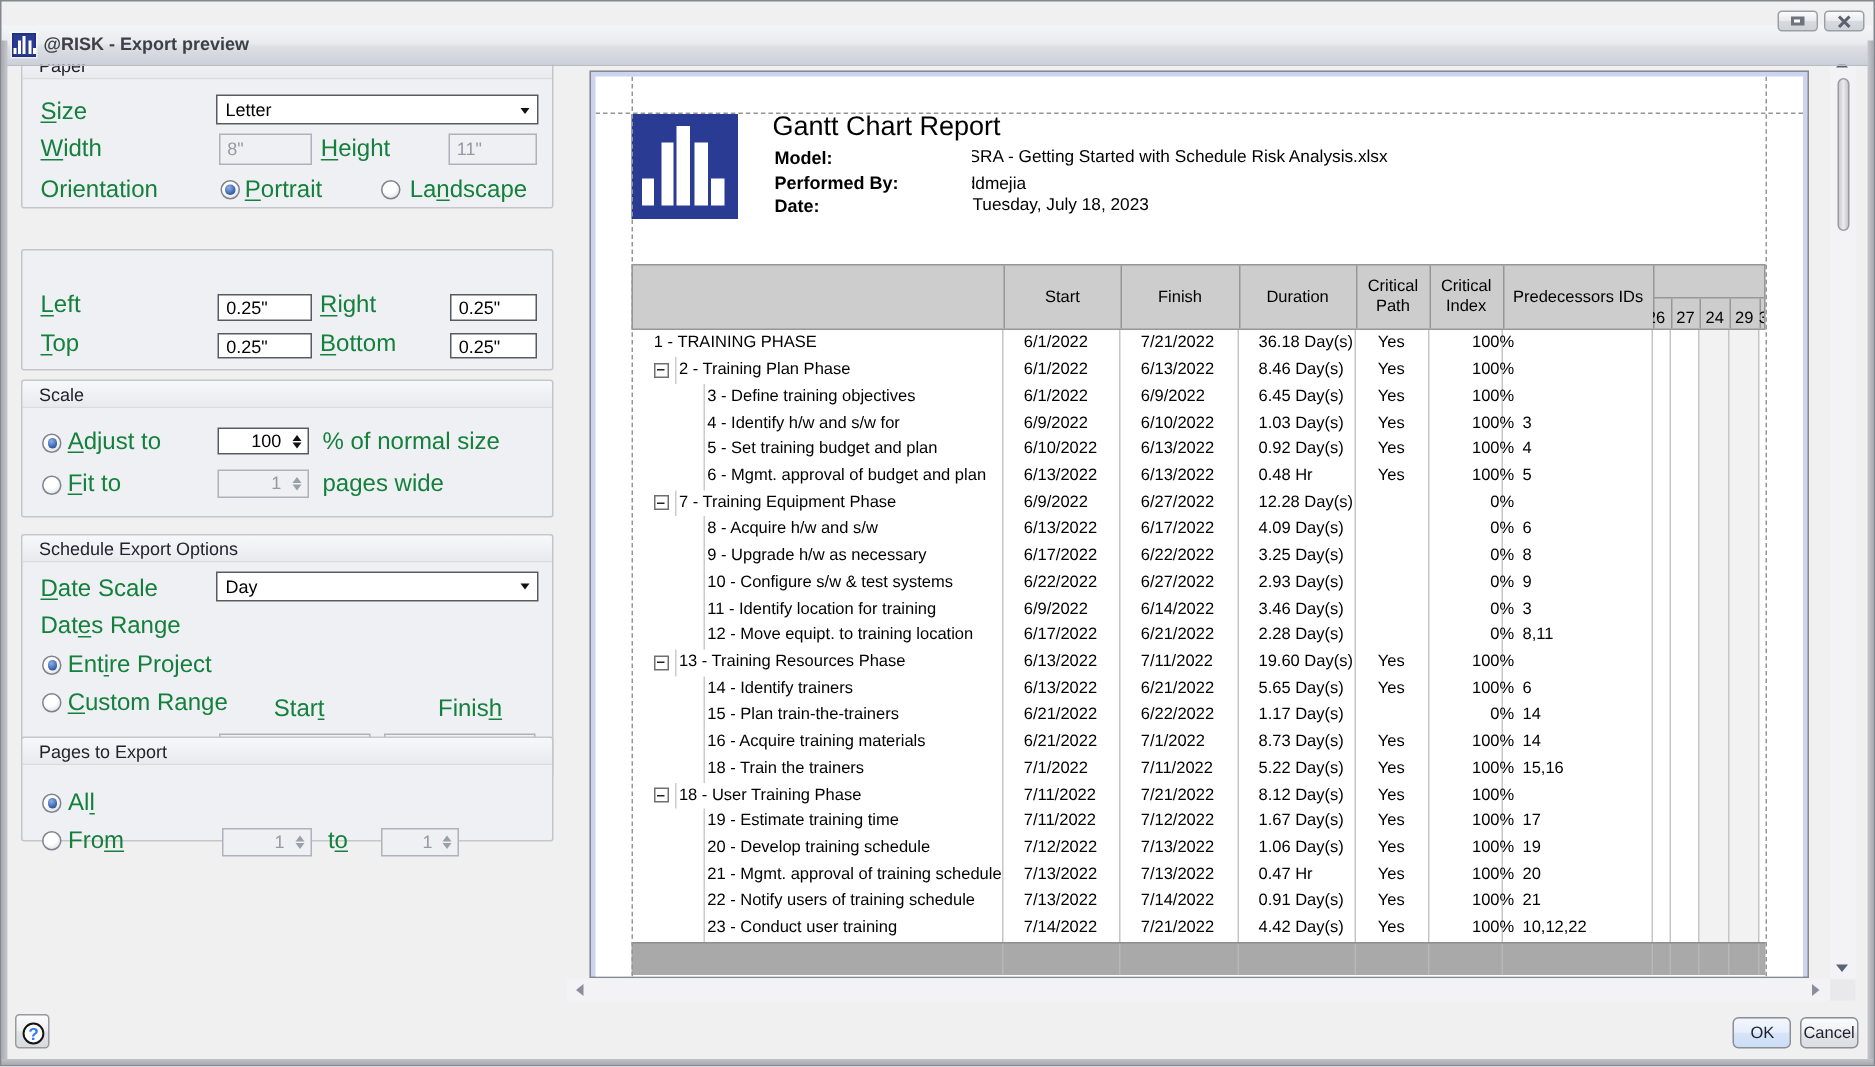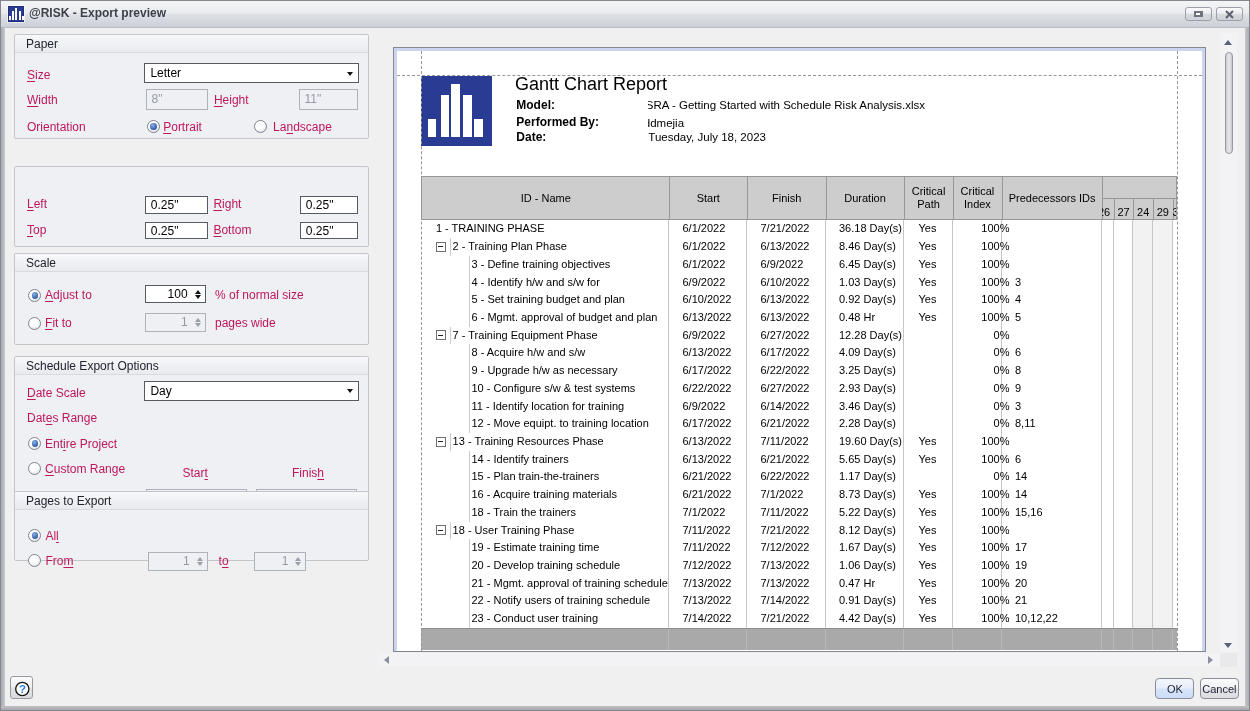--- a/index.html
+++ b/index.html
@@ -2,32 +2,32 @@
 <html><head><meta charset="utf-8">
 <style>
 * {margin:0;padding:0;box-sizing:border-box}
 html,body {width:1250px;height:711px;overflow:hidden}
 body {position:relative;font-family:"Liberation Sans",sans-serif;background:#f0f0f1}
 .ab {position:absolute}
 .wframe {position:absolute;inset:0;border:1px solid #84878e;pointer-events:none;z-index:50}
 .fl {position:absolute;left:1px;top:27px;width:4px;bottom:1px;background:linear-gradient(90deg,#a9abb2,#c6c8cd);z-index:40}
 .fr {position:absolute;right:1px;top:27px;width:4px;bottom:1px;background:linear-gradient(-90deg,#a9abb2,#c6c8cd);z-index:40}
 .fb {position:absolute;left:1px;right:1px;bottom:1px;height:4px;background:linear-gradient(0deg,#a6a8ae,#c0c2c7);z-index:41}
-.titlebar {position:absolute;left:1px;top:1px;right:1px;height:27px;
+.titlebar {position:absolute;left:1px;top:17px;right:1px;height:27px;
   background:linear-gradient(180deg,#f4f5f7 0%,#e9ebee 45%,#dcdfe4 55%,#ccd0d8 100%);
   border-bottom:1px solid #b9bcc3;z-index:30}
 .ticon {position:absolute;left:6.9px;top:4.7px;width:16px;height:16px;background:#2a3b94;box-shadow:inset 0 0 0 1px #1f2f7c, 0 0 0 1px rgba(255,255,255,.55)}
 .ticon i {position:absolute;bottom:1.6px;background:#fff;width:2px}
 .ttext {position:absolute;left:28px;top:4.5px;font-size:12px;font-weight:bold;color:#3c4049}
 .wbtn {position:absolute;top:6.5px;width:27px;height:14px;border:1px solid #9aa0a8;border-radius:3px;
   background:linear-gradient(180deg,#fcfcfd,#e9eaed 48%,#d8dade 52%,#cfd2d7);z-index:31}
 .grp {position:absolute;width:355px;border:1px solid #c5c6cb;border-radius:2px;background:#eef0f3}
 .gh {position:absolute;left:0;top:0;right:0;height:18px;background:linear-gradient(#f7f8fa,#e9eaee);
   border-bottom:1px solid #dadbe0;color:#20242e;font-size:12px;line-height:19px;padding-left:11px;border-radius:2px 2px 0 0}
-.lbl {position:absolute;font-size:12px;line-height:14px;color:#be185d;white-space:nowrap}
+.lbl {position:absolute;font-size:16px;line-height:14px;color:#15803d;white-space:nowrap}
 .lbl u {text-decoration-thickness:1px;text-underline-offset:1.5px}
 .inp {position:absolute;height:20.2px;border:1px solid #565a62;background:#fff;font-size:12px;line-height:18px;
   padding-left:5px;color:#000;white-space:nowrap;overflow:hidden}
 .inp.dis {border-color:#aeb2ba;background:#eef0f4;color:#949aa4}
 .inp.sm {height:17px;line-height:15px;font-size:11px;padding-left:4px}
 .grp .inp {height:17.9px;line-height:16px}
 .grp .inp.big {height:20.2px;line-height:18px}
 .combo {position:absolute;height:20.3px;border:1px solid #565a62;background:#fff;font-size:12px;line-height:18px;padding-left:5px}
 .car {position:absolute;right:5px;top:7.5px;width:0;height:0;border:3.5px solid transparent;border-top:4.5px solid #111;border-bottom:none}
 .radio {position:absolute;width:13px;height:13px;border-radius:50%;border:1px solid #7e848d;
@@ -180,21 +180,20 @@
   <div class="ab clipv" style="left:251px;top:79.1px;width:200px">Tuesday, July 18, 2023</div>
 
   <div class="thead">
     <div class="hvl" style="left:246.9px"></div>
       <div class="hvl" style="left:325.1px"></div>
       <div class="hvl" style="left:403.7px"></div>
       <div class="hvl" style="left:481.9px"></div>
       <div class="hvl" style="left:530.7px"></div>
       <div class="hvl" style="left:579.6px"></div>
       <div class="hvl" style="left:680.0px"></div>
-    <div class="hc" style="left:0;width:246.9px">ID - Name</div>
     <div class="hc" style="left:246.9px;width:78.2px">Start</div>
     <div class="hc" style="left:325.1px;width:78.6px">Finish</div>
     <div class="hc" style="left:403.7px;width:78.2px">Duration</div>
     <div class="hc" style="left:481.9px;width:48.8px">Critical<br>Path</div>
     <div class="hc" style="left:530.7px;width:48.9px">Critical<br>Index</div>
     <div class="hc" style="left:579.6px;width:100.4px">Predecessors IDs</div>
     <div class="hdband">
       <div class="hvl2" style="left:11.5px"></div>
         <div class="hvl2" style="left:31.1px"></div>
         <div class="hvl2" style="left:50.7px"></div>

